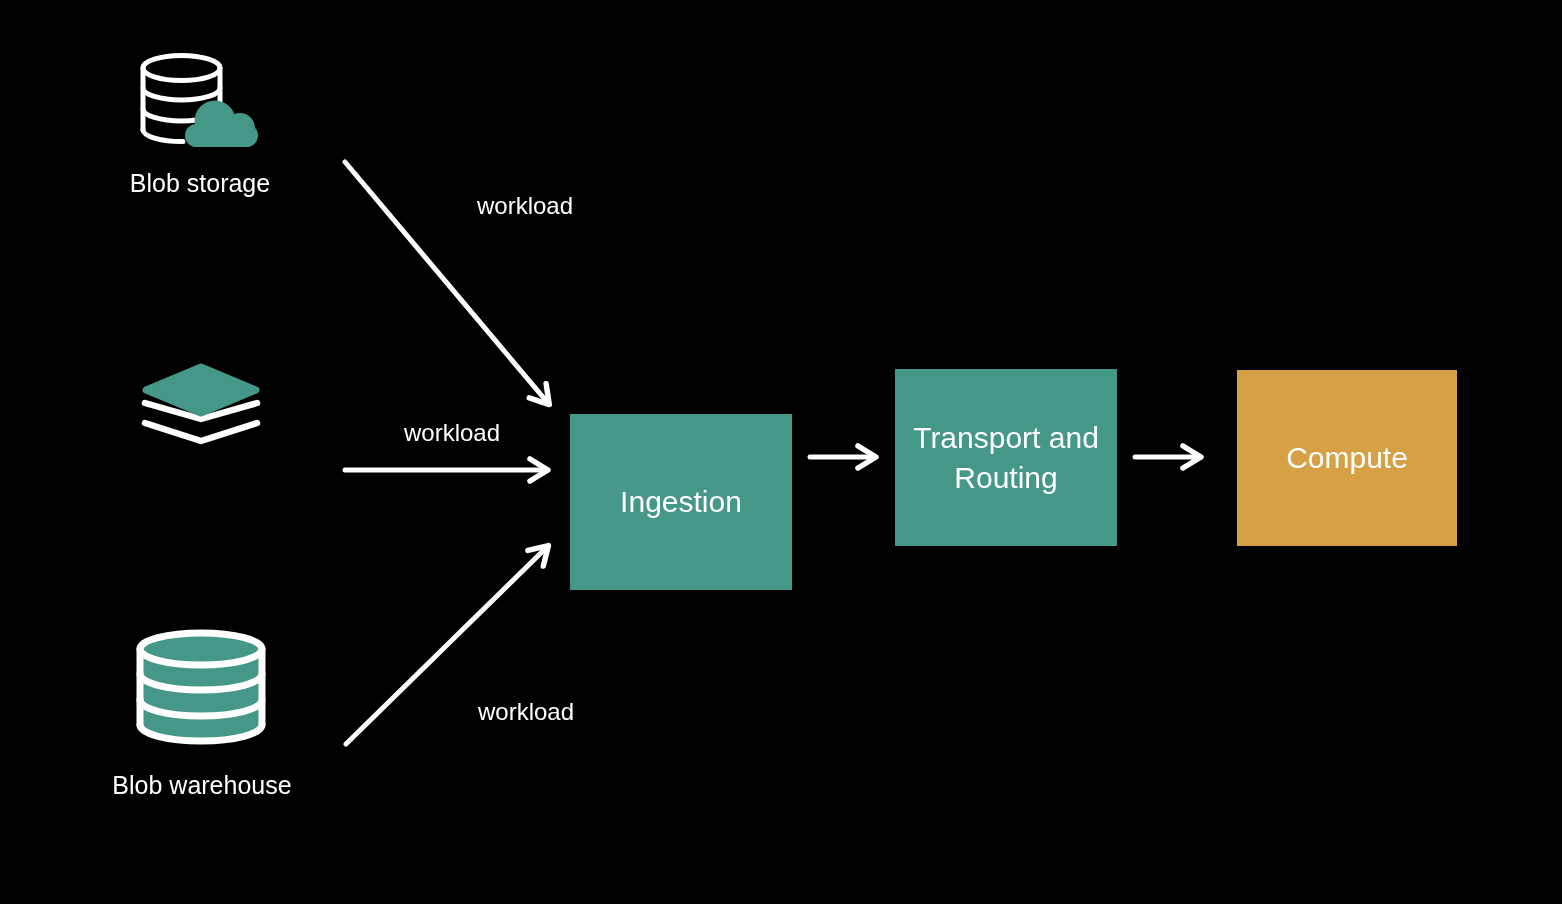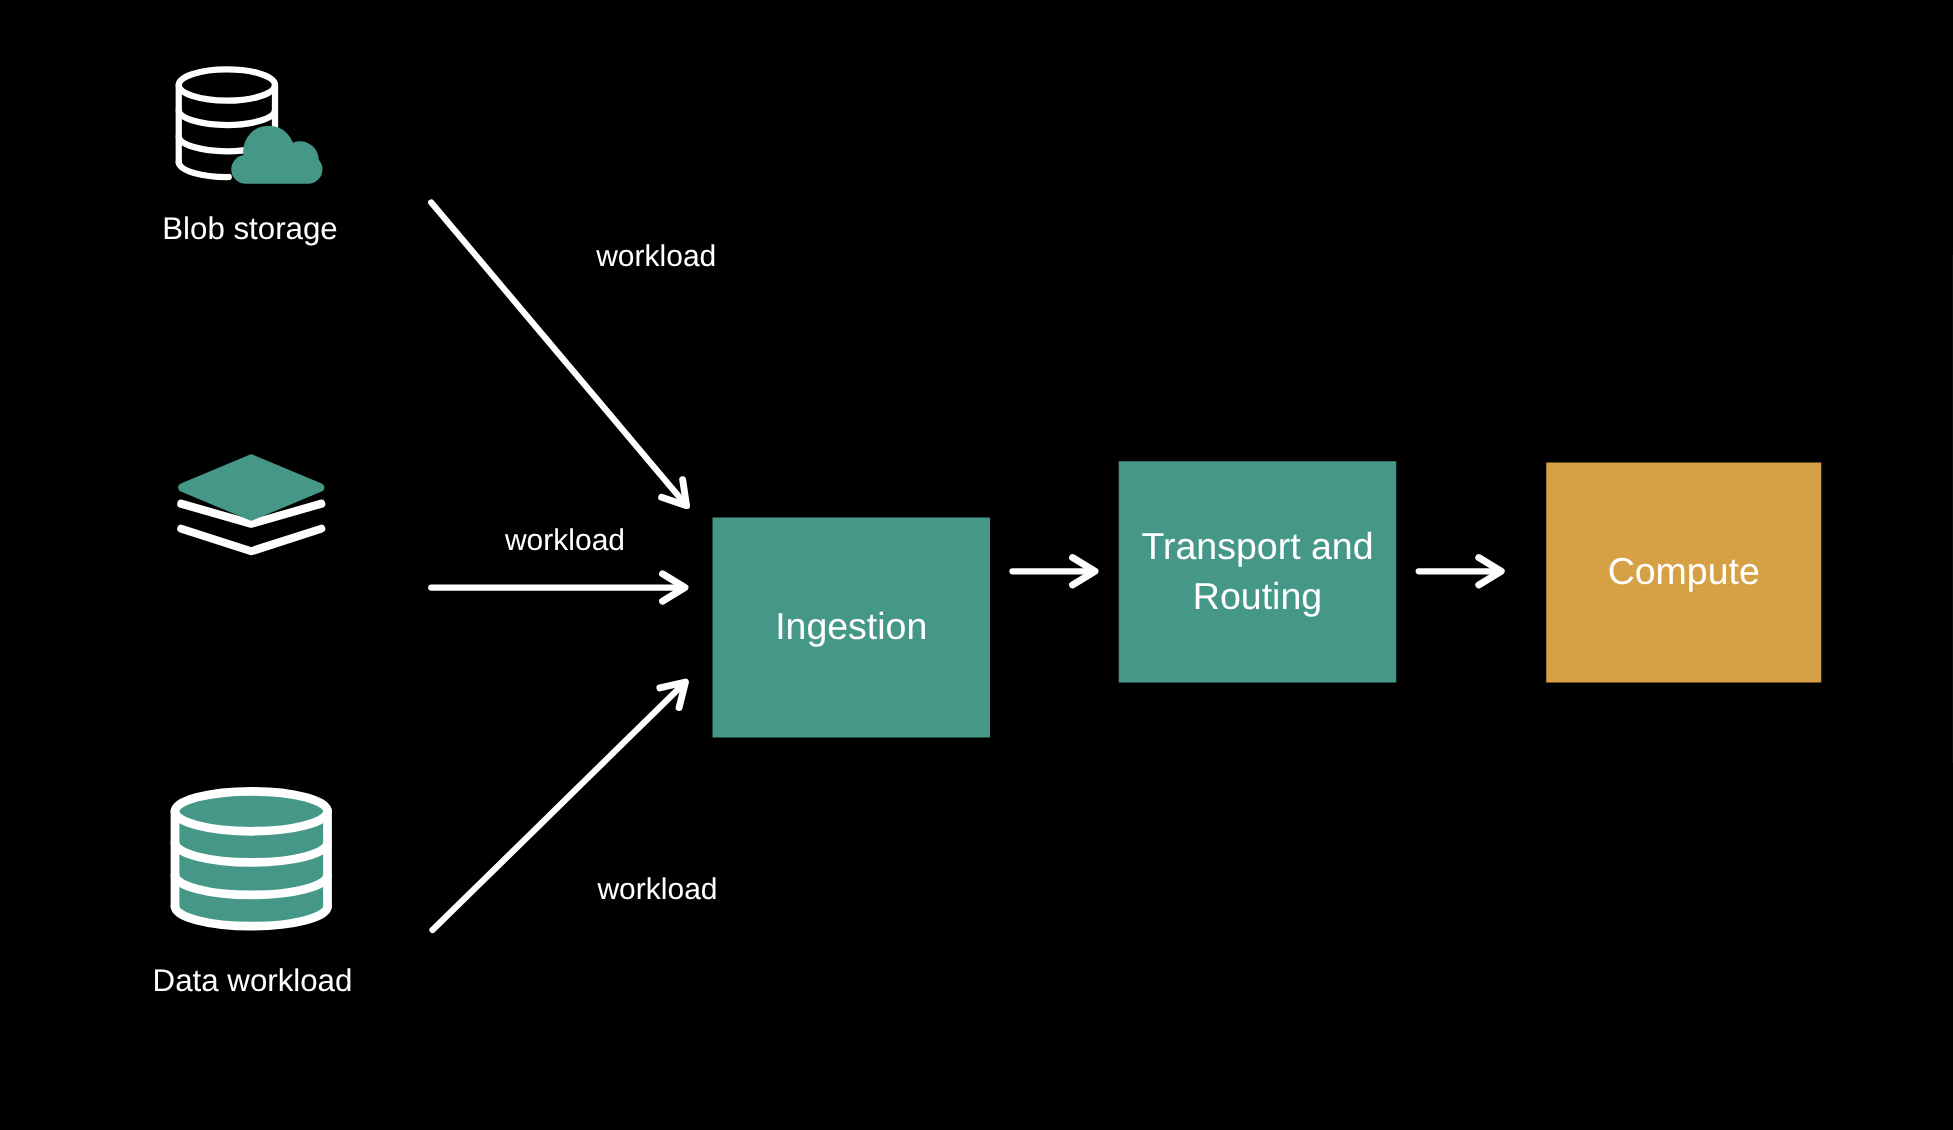--- a/index.html
+++ b/index.html
@@ -81,21 +81,21 @@
     <path d="M4,22 a61,16 0 0 1 122,0 v76 a61,16 0 0 1 -122,0 z" fill="var(--teal)"></path>
     <g fill="none" stroke="#FFFFFF" stroke-width="7" stroke-linecap="round">
       <path d="M4,22 v76"></path>
       <path d="M126,22 v76"></path>
       <path d="M4,98 a61,16 0 0 0 122,0"></path>
       <path d="M4,47 a61,16 0 0 0 122,0"></path>
       <path d="M4,73 a61,16 0 0 0 122,0"></path>
       <ellipse cx="65" cy="22" rx="61" ry="16"></ellipse>
     </g>
   </svg>
-  <div class="icon-label" style="left:52px;top:772px;width:300px;">Data workload</div>
+  <div class="icon-label" style="left:52px;top:772px;width:300px;">Blob warehouse</div>
 
   <svg class="edges-overlay" width="1562" height="904" viewBox="0 0 1562 904">
     <defs>
       <marker id="arrowhead" markerUnits="userSpaceOnUse" markerWidth="32" markerHeight="32" viewBox="0 0 32 32" refX="23" refY="16" orient="auto">
         <path d="M7,5 L25,16 L7,27" fill="none" stroke="#FFFFFF" stroke-width="5.5" stroke-linecap="round" stroke-linejoin="round"></path>
       </marker>
     </defs>
     <g stroke="#FFFFFF" stroke-width="5" stroke-linecap="round" fill="none">
       <path d="M345,162 L548,403" marker-end="url(#arrowhead)"></path>
       <path d="M345,470 L546,470" marker-end="url(#arrowhead)"></path>

